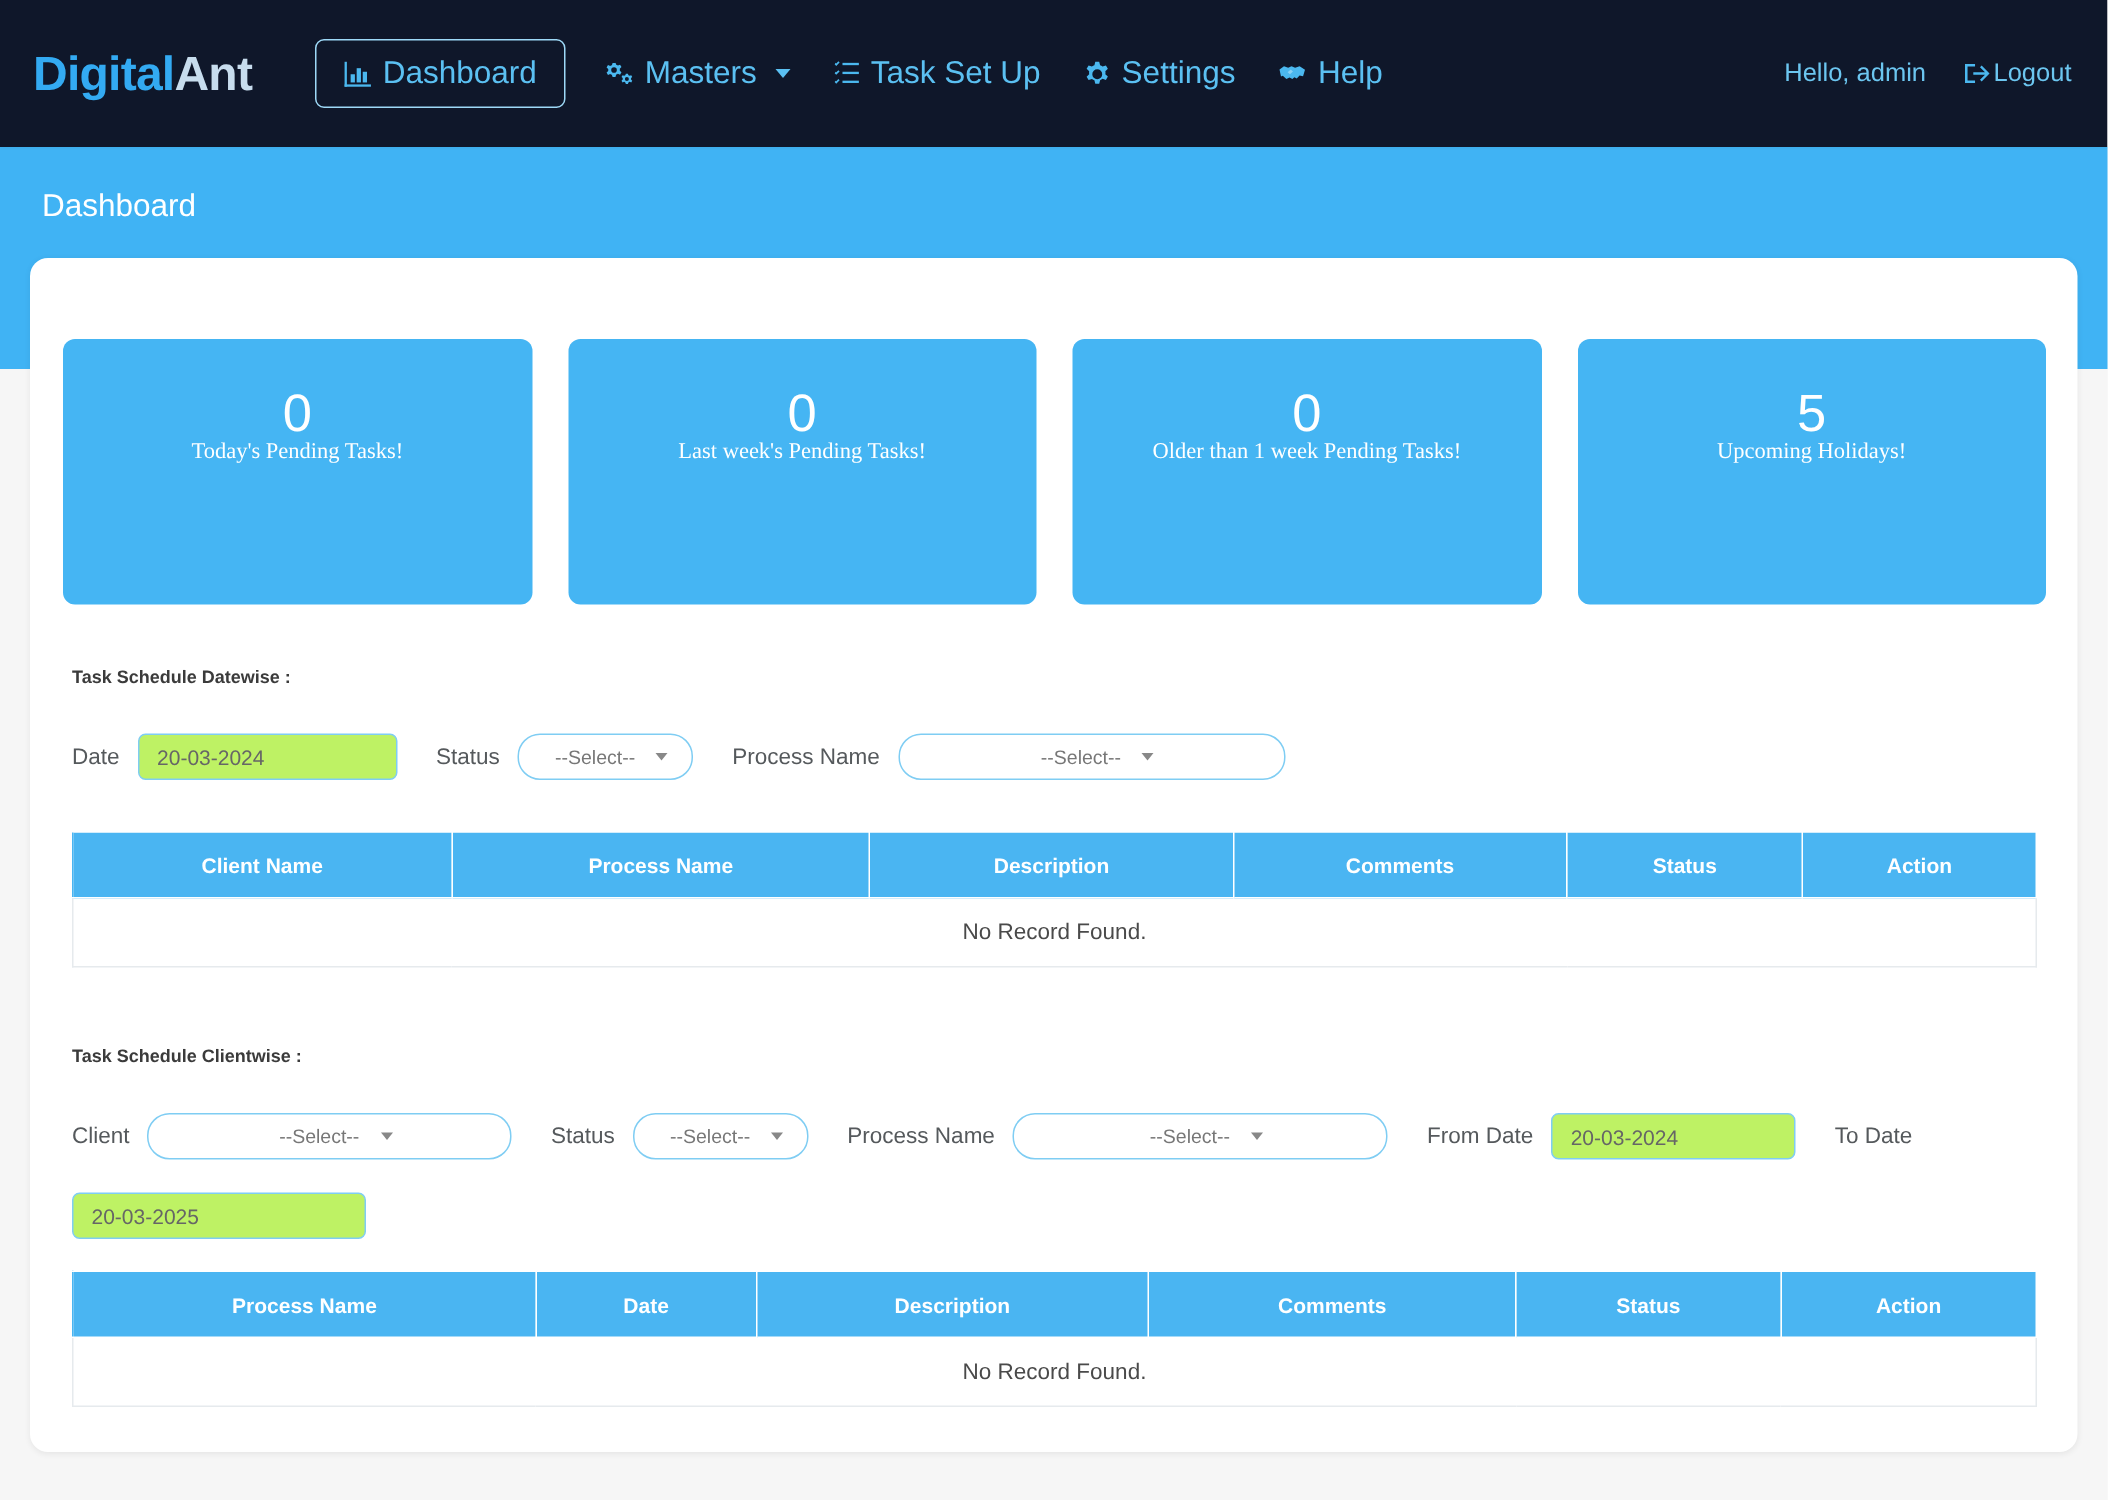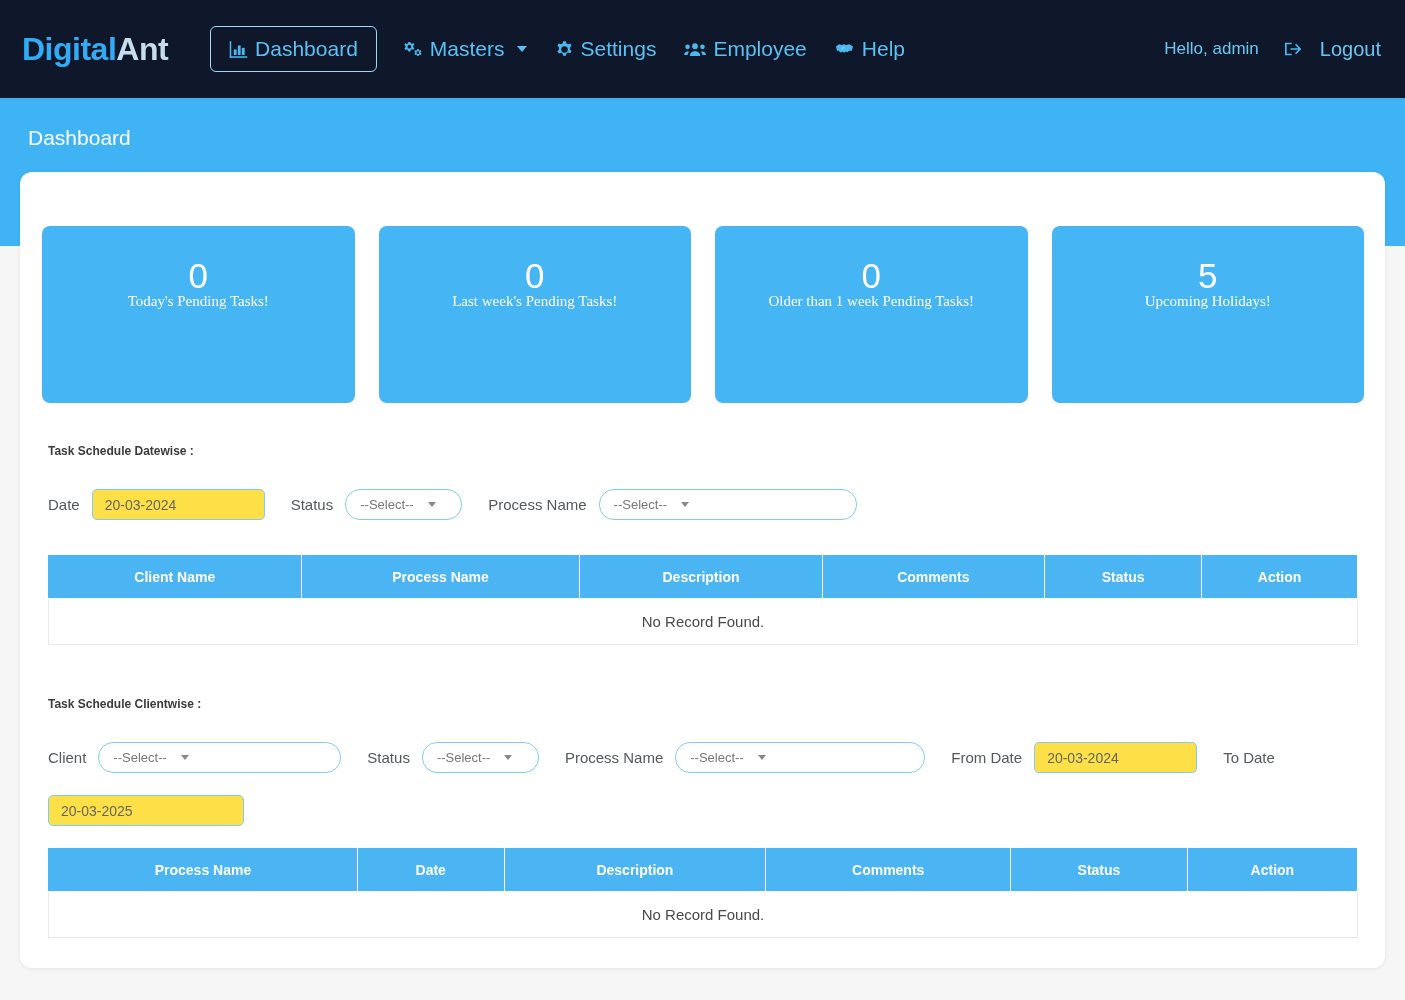--- a/index.html
+++ b/index.html
@@ -77,23 +77,23 @@
     padding-right: 6px;
   }
   .nav-right .greet {
     color: #6cc6f0;
     font-size: 17px;
     white-space: nowrap;
   }
   .nav-right .logout {
     display: flex;
     align-items: center;
-    gap: 18px;
+    gap: 2px;
     color: #6cc6f0;
-    font-size: 20px;
+    font-size: 17px;
     cursor: pointer;
     white-space: nowrap;
   }
 
   
   .banner {
     position: absolute;
     top: 98px; left: 0;
     width: 1405px;
     height: 148px;
@@ -182,34 +182,34 @@
     margin-right: 12px;
     white-space: nowrap;
   }
   .f-input {
     height: 31px;
     border: 1px solid #7fcdf3;
     border-radius: 5px;
     font-size: 14px;
     color: #666;
     padding: 0 12px;
-    background: #fde047;
+    background: #bef264;
     font-family: "Liberation Sans", sans-serif;
     outline: none;
   }
   .f-select {
     height: 31px;
     border: 1px solid #7fcdf3;
     border-radius: 15px;
     font-size: 13px;
     color: #777;
     background: #fff;
     display: flex;
     align-items: center;
-    justify-content: flex-start;
+    justify-content: center;
     padding: 0 6px 0 14px;
     cursor: pointer;
   }
   .f-select .sel-caret {
     width: 0; height: 0;
     border-left: 4px solid transparent;
     border-right: 4px solid transparent;
     border-top: 5px solid #888;
     margin-left: 14px;
   }
@@ -270,43 +270,43 @@
       <span class="nav-icon">
         <svg width="20" height="19" viewBox="0 0 20 18" fill="currentColor">
             <path d="M7.3 1.2l.5 1.5c.4.12.78.3 1.12.52l1.45-.63.95 1.64-1.14 1.03c.04.22.06.44.06.67s-.02.45-.06.67l1.14 1.03-.95 1.64-1.45-.63c-.34.22-.72.4-1.12.52L7.3 10.9H5.4l-.5-1.5c-.4-.12-.78-.3-1.12-.52l-1.45.63L1.38 7.87 2.52 6.84a4 4 0 010-1.34L1.38 4.47l.95-1.64 1.45.63c.34-.22.72-.4 1.12-.52l.5-1.5h1.9zm-.95 3.1a1.87 1.87 0 100 3.74 1.87 1.87 0 000-3.74z"></path>
             <path d="M15.6 8.6l.37 1.08c.3.1.56.23.8.4l1.05-.45.68 1.18-.82.75c.03.16.05.33.05.5s-.02.34-.05.5l.82.75-.68 1.18-1.05-.45c-.24.17-.5.3-.8.4l-.37 1.08h-1.36l-.37-1.08a3 3 0 01-.8-.4l-1.05.45-.68-1.18.82-.75a3 3 0 010-1l-.82-.75.68-1.18 1.05.45c.24-.17.5-.3.8-.4l.37-1.08h1.36zm-.68 2.23a1.34 1.34 0 100 2.68 1.34 1.34 0 000-2.68z"></path>
           </svg>
       </span>
       <span>Masters</span>
       <span class="caret"></span>
     </div>
 
+    <div class="nav-item">
+      <span class="nav-icon">
+        <svg width="19" height="19" viewBox="0 0 16 16" fill="currentColor">
+            <path d="M1.2 2.4l.9.9 1.9-1.9-.7-.7-1.2 1.2-.3-.3z"></path>
+            <rect x="5.6" y="1.6" width="9.2" height="1.3"></rect>
+            <path d="M1.2 7.4l.9.9 1.9-1.9-.7-.7-1.2 1.2-.3-.3z"></path>
+            <rect x="5.6" y="6.6" width="9.2" height="1.3"></rect>
+            <path d="M1.2 12.4l.9.9 1.9-1.9-.7-.7-1.2 1.2-.3-.3z"></path>
+            <rect x="5.6" y="11.6" width="9.2" height="1.3"></rect>
+          </svg>
+      </span>
+      <span>Task Set Up</span>
+    </div>
 
     <div class="nav-item">
       <span class="nav-icon">
         <svg width="19" height="19" viewBox="0 0 16 16" fill="currentColor">
             <path d="M9.1 1l.5 1.9c.5.17 .97.42 1.38.73l1.88-.6 1.1 1.9-1.42 1.34c.06.27.09.55.09.83s-.03.56-.09.83l1.42 1.34-1.1 1.9-1.88-.6c-.41.31-.88.56-1.38.73L9.1 13.3H6.9l-.5-1.9a5 5 0 01-1.38-.73l-1.88.6-1.1-1.9 1.42-1.34a5 5 0 010-1.66L2.04 4.93l1.1-1.9 1.88.6c.41-.31.88-.56 1.38-.73L6.9 1h2.2zM8 5.22a2.78 2.78 0 100 5.56 2.78 2.78 0 000-5.56z"></path>
           </svg>
       </span>
       <span>Settings</span>
     </div>
 
-    <div class="nav-item">
-      <span class="nav-icon">
-        <svg width="22" height="19" viewBox="0 0 20 14" fill="currentColor">
-            <circle cx="10" cy="4" r="2.6"></circle>
-            <path d="M5.3 12.8c0-2.6 2.1-4.3 4.7-4.3s4.7 1.7 4.7 4.3z"></path>
-            <circle cx="3.2" cy="4.6" r="2.1"></circle>
-            <path d="M0 12.1c0-2 1.5-3.3 3.2-3.3.5 0 .96.1 1.36.28A6.3 6.3 0 003.3 12.1z"></path>
-            <circle cx="16.8" cy="4.6" r="2.1"></circle>
-            <path d="M20 12.1h-3.3a6.3 6.3 0 00-1.26-3.02c.4-.18.86-.28 1.36-.28 1.7 0 3.2 1.3 3.2 3.3z"></path>
-          </svg>
-      </span>
-      <span>Employee</span>
-    </div>
 
     <div class="nav-item" style="gap:7px;">
       <span class="nav-icon">
         <svg width="20" height="18" viewBox="0 0 20 14" fill="currentColor">
             <path d="M1 4.4l3-2.2 2.8.9 2.2-.9 2.4.9 3-.9 3.6 2.3-1.3 4.4-2.3-.5-1.9 1.9-1.6-.8-1.3 1.2-1.9-1-2.1.9-2.4-2.1-1.2.5z"></path>
             <path d="M6.4 6.2l2.1-1.8 1.5 1.3-2 1.8z" fill="#ffffff" opacity="0.35"></path>
           </svg>
       </span>
       <span>Help</span>
     </div>

